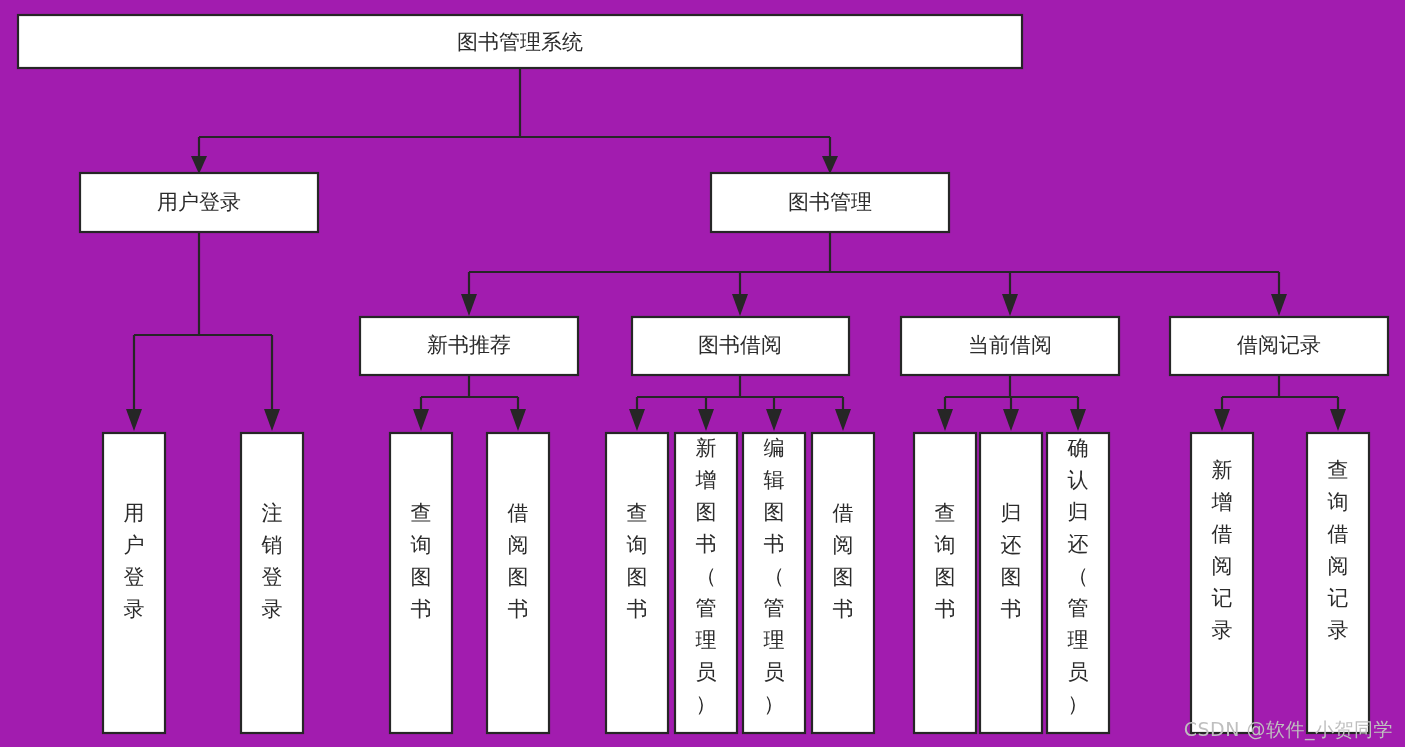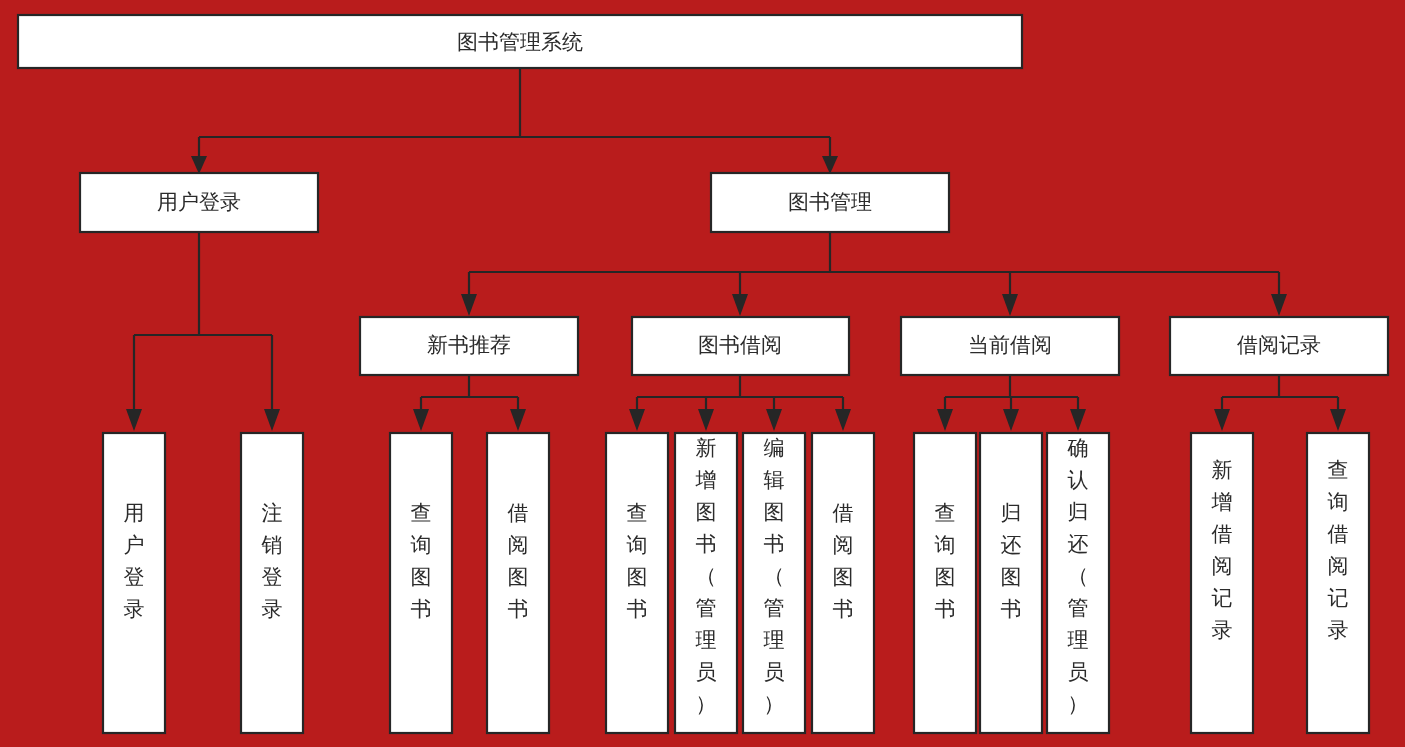--- a/index.html
+++ b/index.html
@@ -11,21 +11,21 @@
   body {
     width: 1405px;
     height: 747px;
     font-family: "DejaVu Sans", "Liberation Sans", sans-serif;
     overflow: hidden;
   }
   #diagram-root {
     position: relative;
     width: 1405px;
     height: 747px;
-    background: #b91c1c;
+    background: #a21caf;
   }
   svg#tree-svg {
     position: absolute;
     left: 0;
     top: 0;
     width: 1405px;
     height: 747px;
     display: block;
   }
   .node-rect {
@@ -238,14 +238,15 @@
       <rect class="node-rect" x="1191" y="433" width="62" height="300"></rect>
       <text class="node-label-v" x="1222" y="477"><tspan x="1222" y="477">新</tspan><tspan x="1222" y="509">增</tspan><tspan x="1222" y="541">借</tspan><tspan x="1222" y="573">阅</tspan><tspan x="1222" y="605">记</tspan><tspan x="1222" y="637">录</tspan></text>
     </g>
     <g>
       <rect class="node-rect" x="1307" y="433" width="62" height="300"></rect>
       <text class="node-label-v" x="1338" y="477"><tspan x="1338" y="477">查</tspan><tspan x="1338" y="509">询</tspan><tspan x="1338" y="541">借</tspan><tspan x="1338" y="573">阅</tspan><tspan x="1338" y="605">记</tspan><tspan x="1338" y="637">录</tspan></text>
     </g>
 
   </svg>
 
+  <div class="watermark-text">CSDN @软件_小贺同学</div>
 
 </div>
 
 </body></html>

